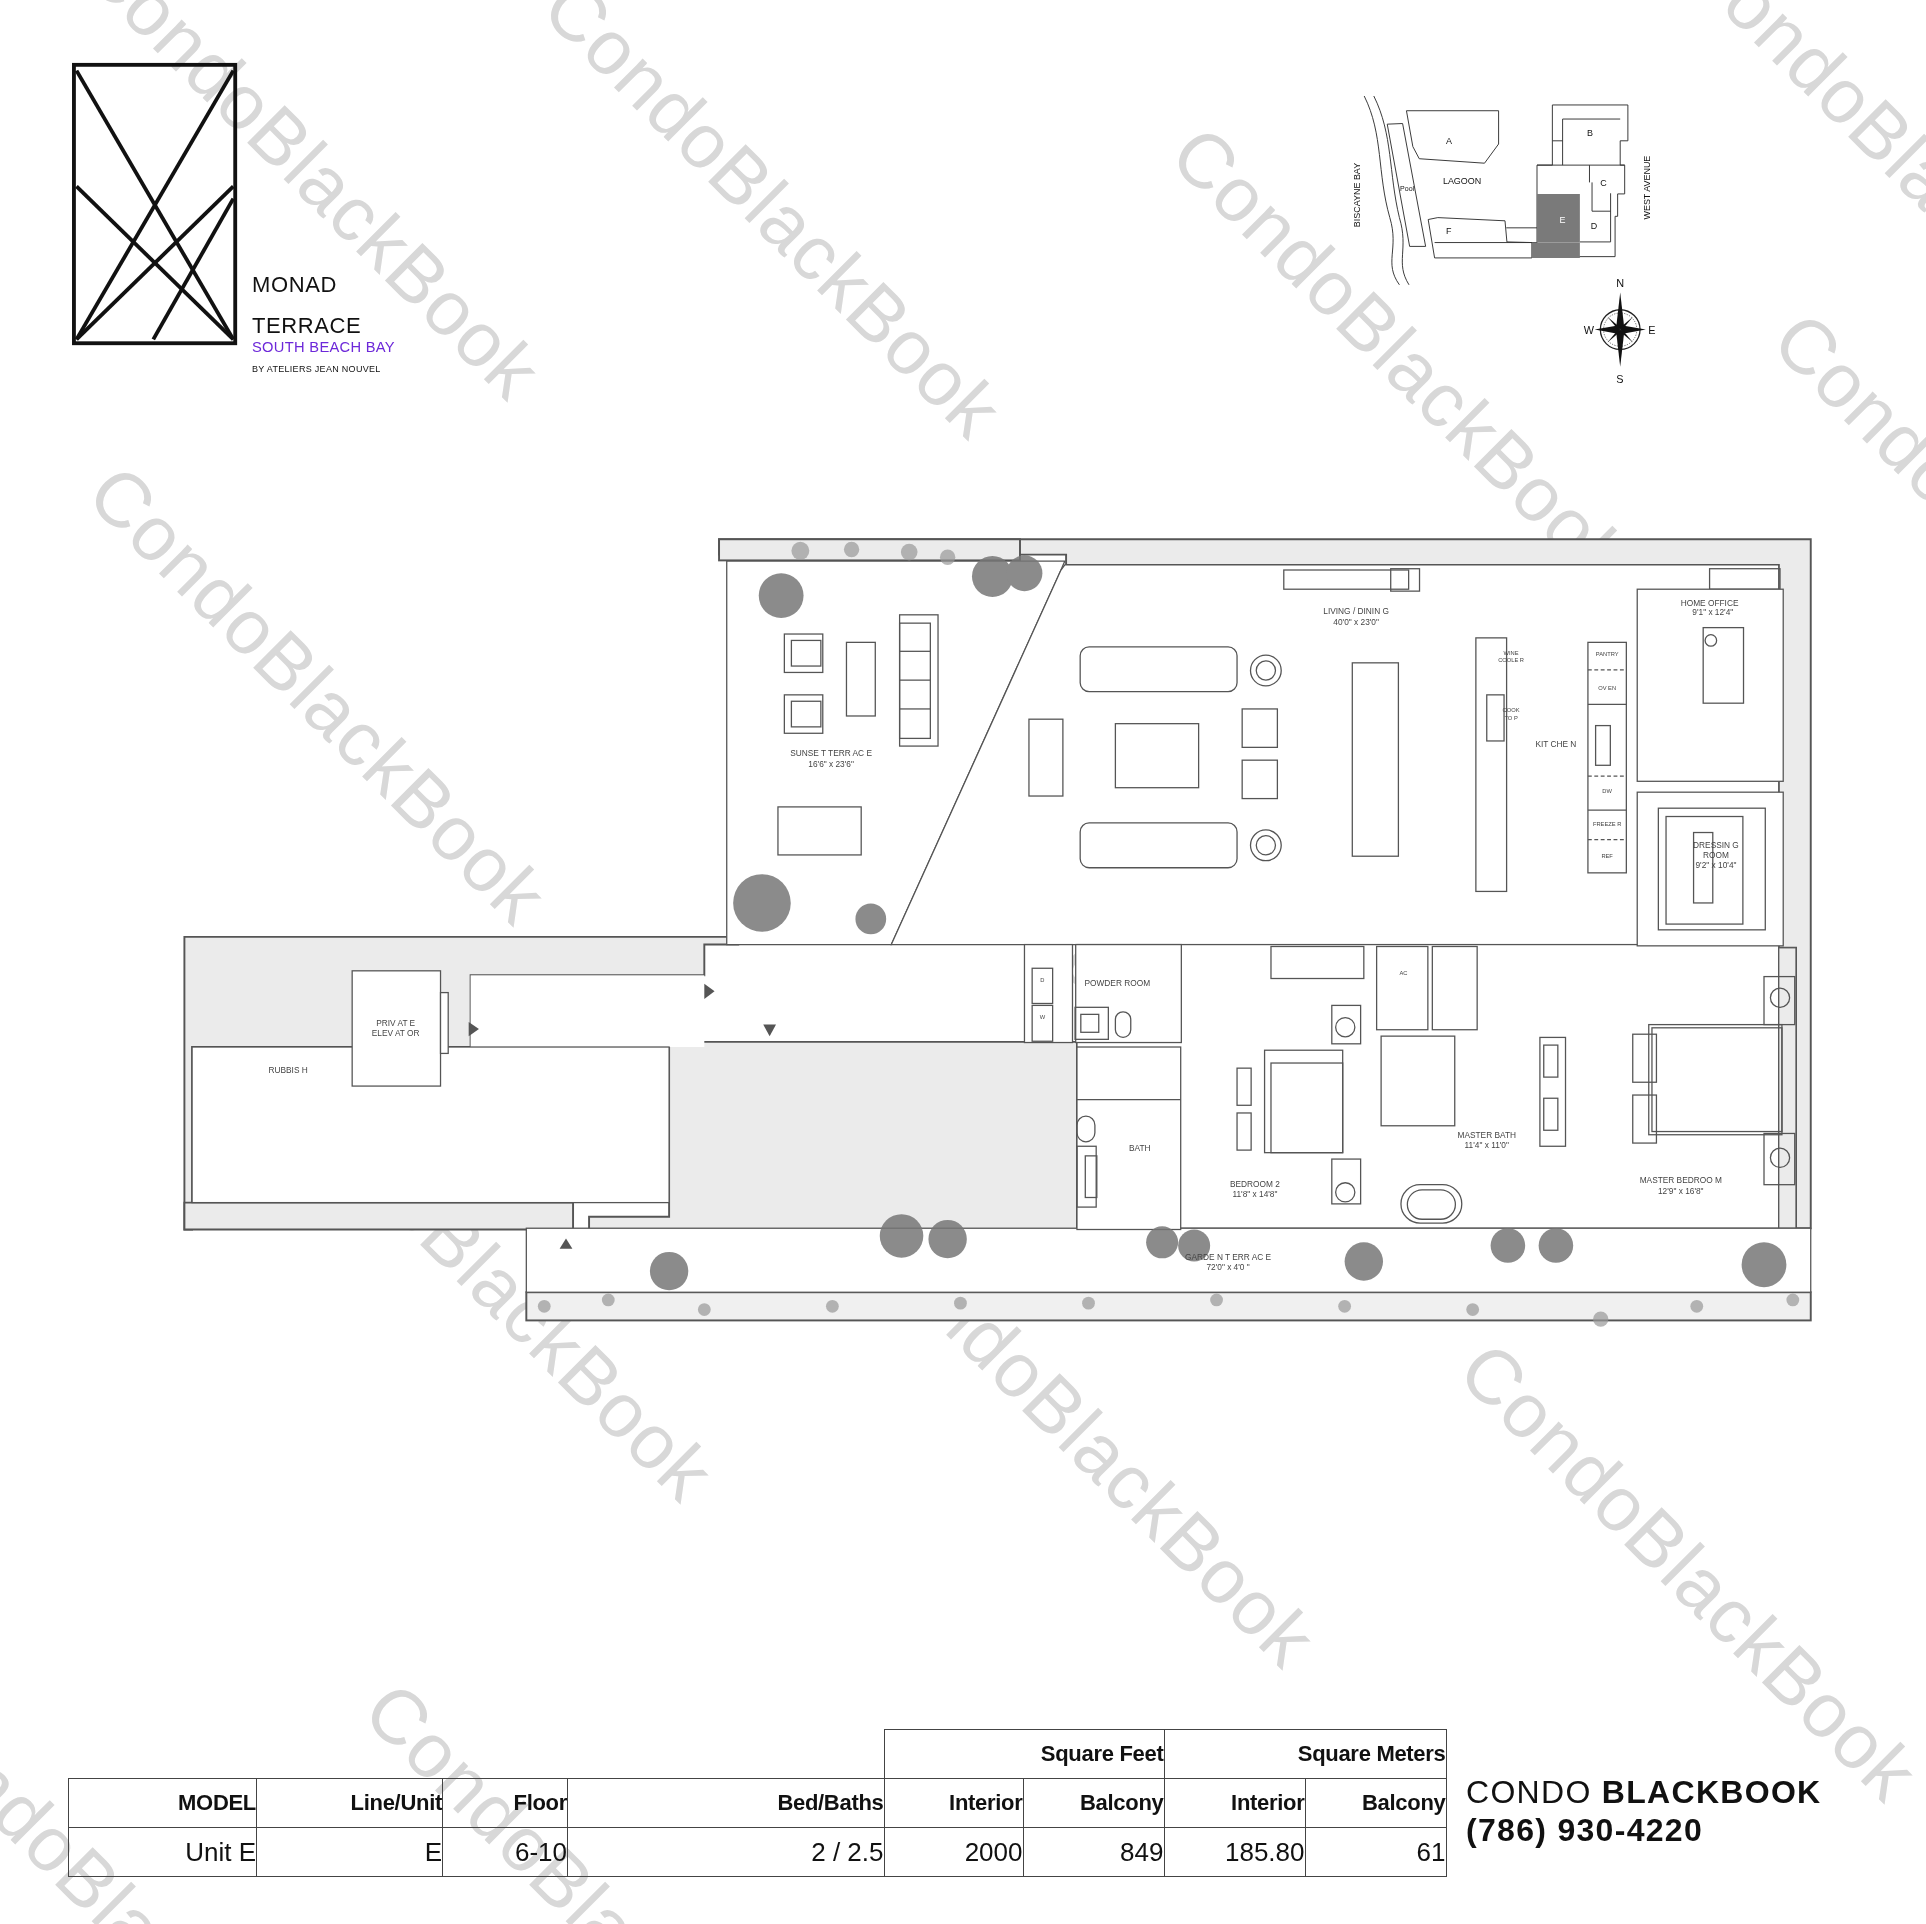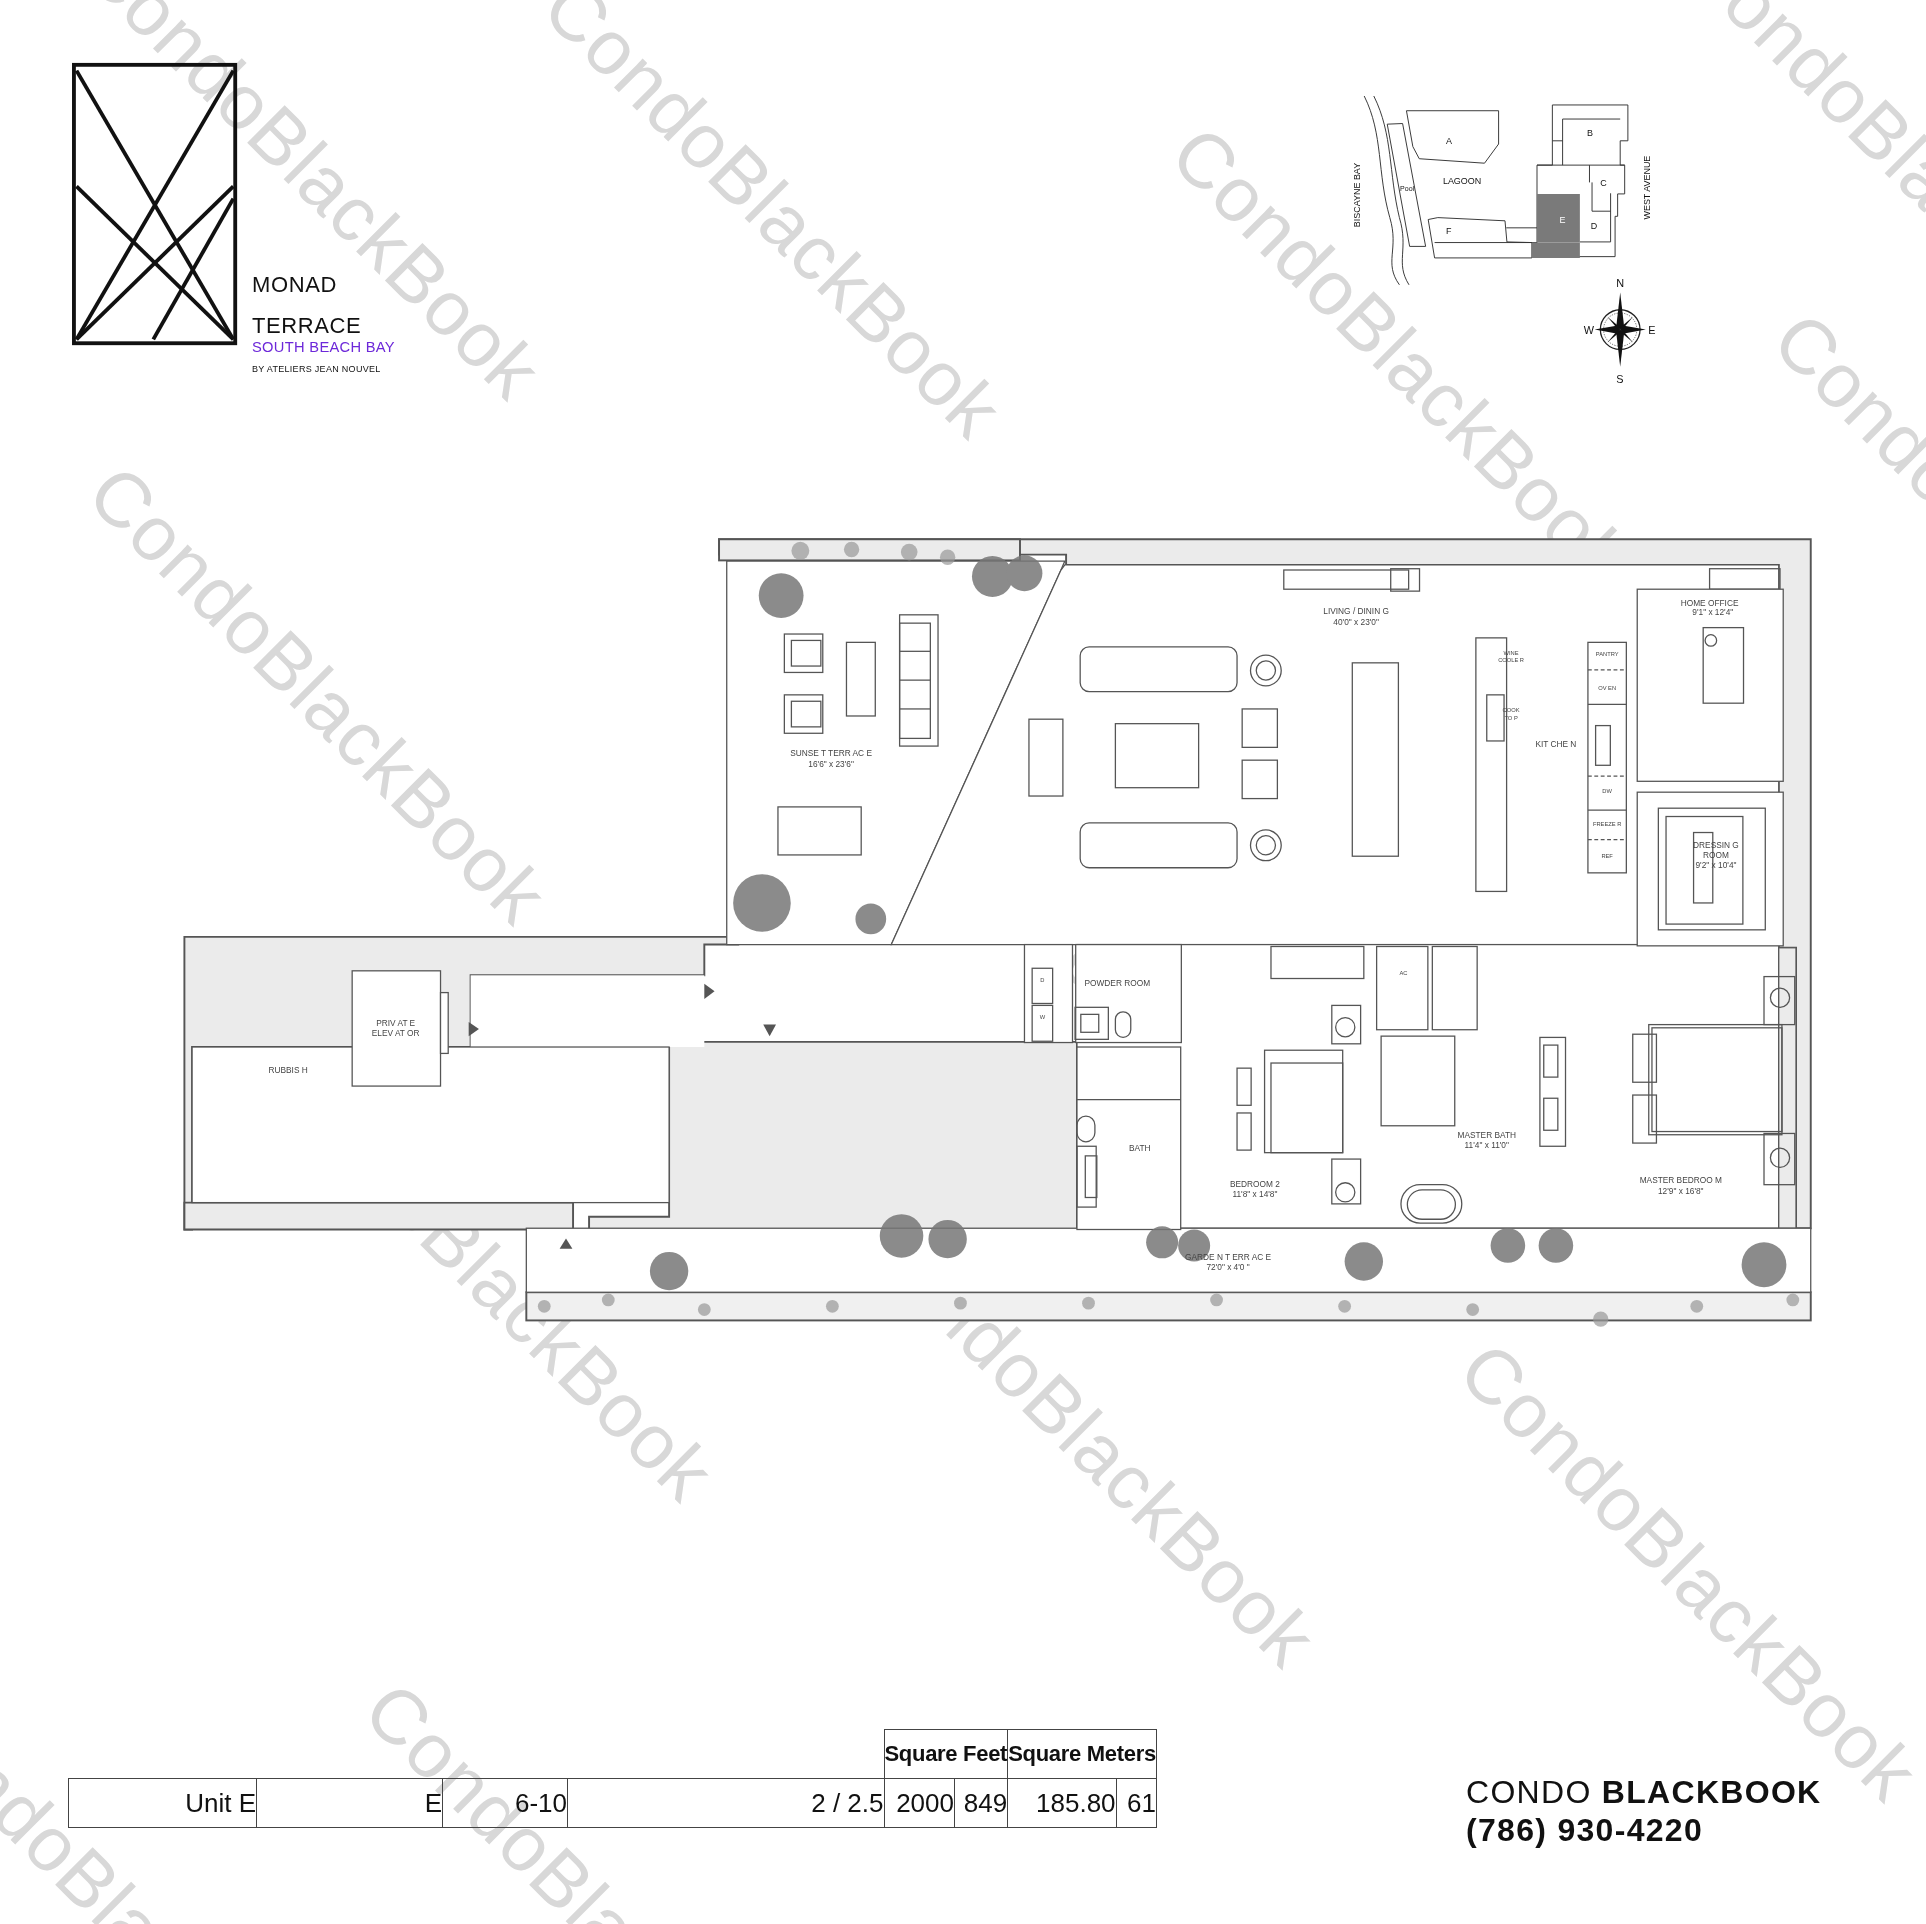--- a/index.html
+++ b/index.html
@@ -333,20 +333,30 @@
   <tbody>
       <tr>
     <td class="blank" style="width:188px;"></td>
     <td class="blank" style="width:186px;"></td>
     <td class="blank" style="width:125px;"></td>
     <td class="blank" style="width:316px;"></td>
     <td class="hdr" colspan="2">Square Feet</td>
     <td class="hdr" colspan="2">Square Meters</td>
   </tr>
   <tr>
+    <td class="hdr">MODEL</td>
+    <td class="hdr">Line/Unit</td>
+    <td class="hdr">Floor</td>
+    <td class="hdr">Bed/Baths</td>
+    <td class="hdr" style="width:138px;">Interior</td>
+    <td class="hdr" style="width:140px;">Balcony</td>
+    <td class="hdr" style="width:140px;">Interior</td>
+    <td class="hdr" style="width:140px;">Balcony</td>
+  </tr>
+  <tr>
     <td class="val">Unit E</td>
     <td class="val">E</td>
     <td class="val">6-10</td>
     <td class="val">2 / 2.5</td>
     <td class="val">2000</td>
     <td class="val">849</td>
     <td class="val">185.80</td>
     <td class="val">61</td>
   </tr>
 </tbody>

